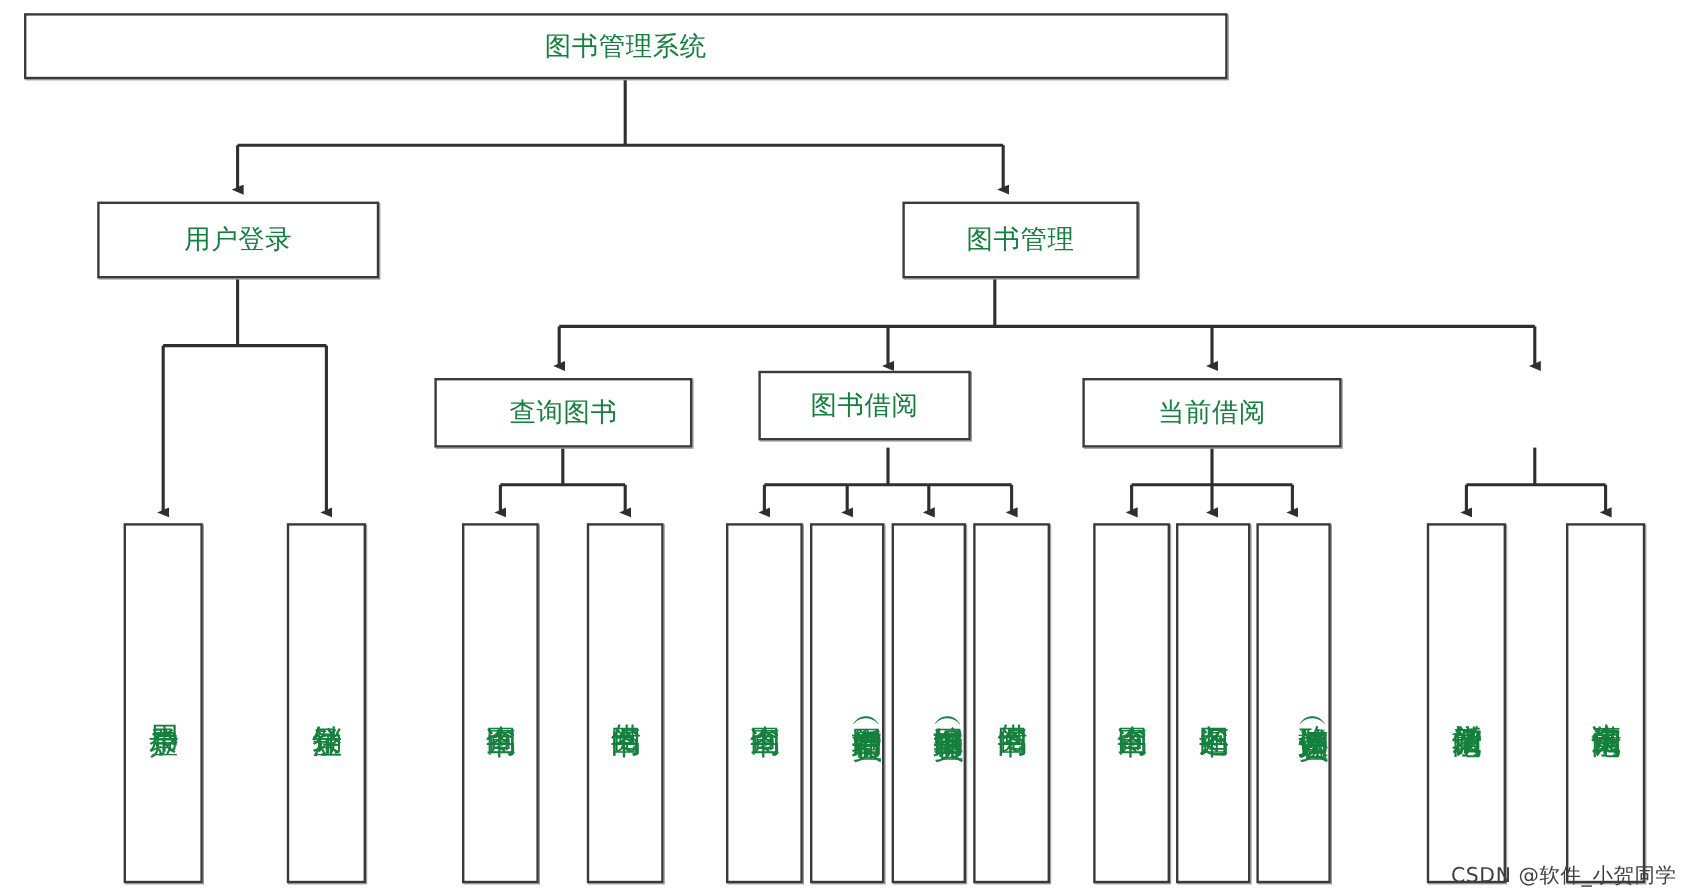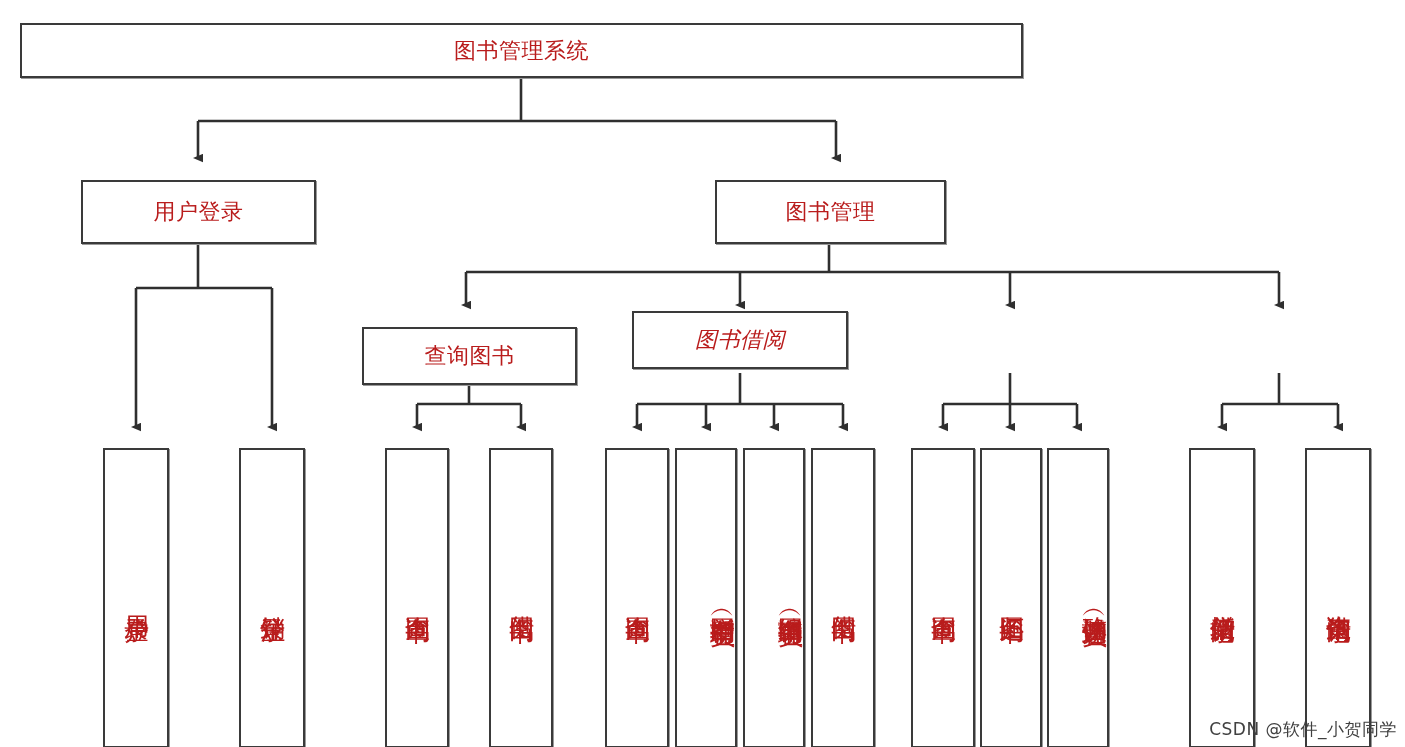--- a/index.html
+++ b/index.html
@@ -29,22 +29,21 @@
   }
   .node {
     position: absolute;
     box-sizing: border-box;
     background: #ffffff;
     border: 2px solid #3a3a3a;
     box-shadow: 1px 1px 0 0 #9a9a9a;
     display: flex;
     align-items: center;
     justify-content: center;
-    color: #b91c1c;
-    margin-top: 12px;
+    color: #15803d;
   }
   .node-h {
     font-size: 22px;
     letter-spacing: 0.5px;
     white-space: nowrap;
   }
   .node-v {
     writing-mode: vertical-rl;
     text-orientation: upright;
     font-size: 25px;
@@ -125,29 +124,32 @@
     </g>
   </svg>
 
   <div class="node node-h" style="left:20px; top:11px; width:1003px; height:55px;">
     <span>图书管理系统</span>
   </div>
 
   <div class="node node-h" style="left:81px; top:168px; width:235px; height:64px;">
     <span>用户登录</span>
   </div>
-  <div class="node node-h" style="left:715px; top:168px; width:231px; height:64px;">
+  <div class="node node-h" style="left:752px; top:168px; width:197px; height:64px;">
     <span>图书管理</span>
   </div>
 
   <div class="node node-h" style="left:362px; top:315px; width:215px; height:58px;">
     <span>查询图书</span>
   </div>
-  <div class="node node-h" style="left:632px; top:299px; width:216px; height:58px;font-style:italic;">
+  <div class="node node-h" style="left:632px; top:309px; width:177px; height:58px;">
     <span>图书借阅</span>
+  </div>
+  <div class="node node-h" style="left:902px; top:315px; width:216px; height:58px;">
+    <span>当前借阅</span>
   </div>
 
   <div class="node node-v mid" style="left:103px; top:436px; width:66px; height:300px;">
     <span>用户登录</span>
   </div>
   <div class="node node-v mid" style="left:239px; top:436px; width:66px; height:300px;">
     <span>注销登录</span>
   </div>
 
   <div class="node node-v mid" style="left:385px; top:436px; width:64px; height:300px;">

